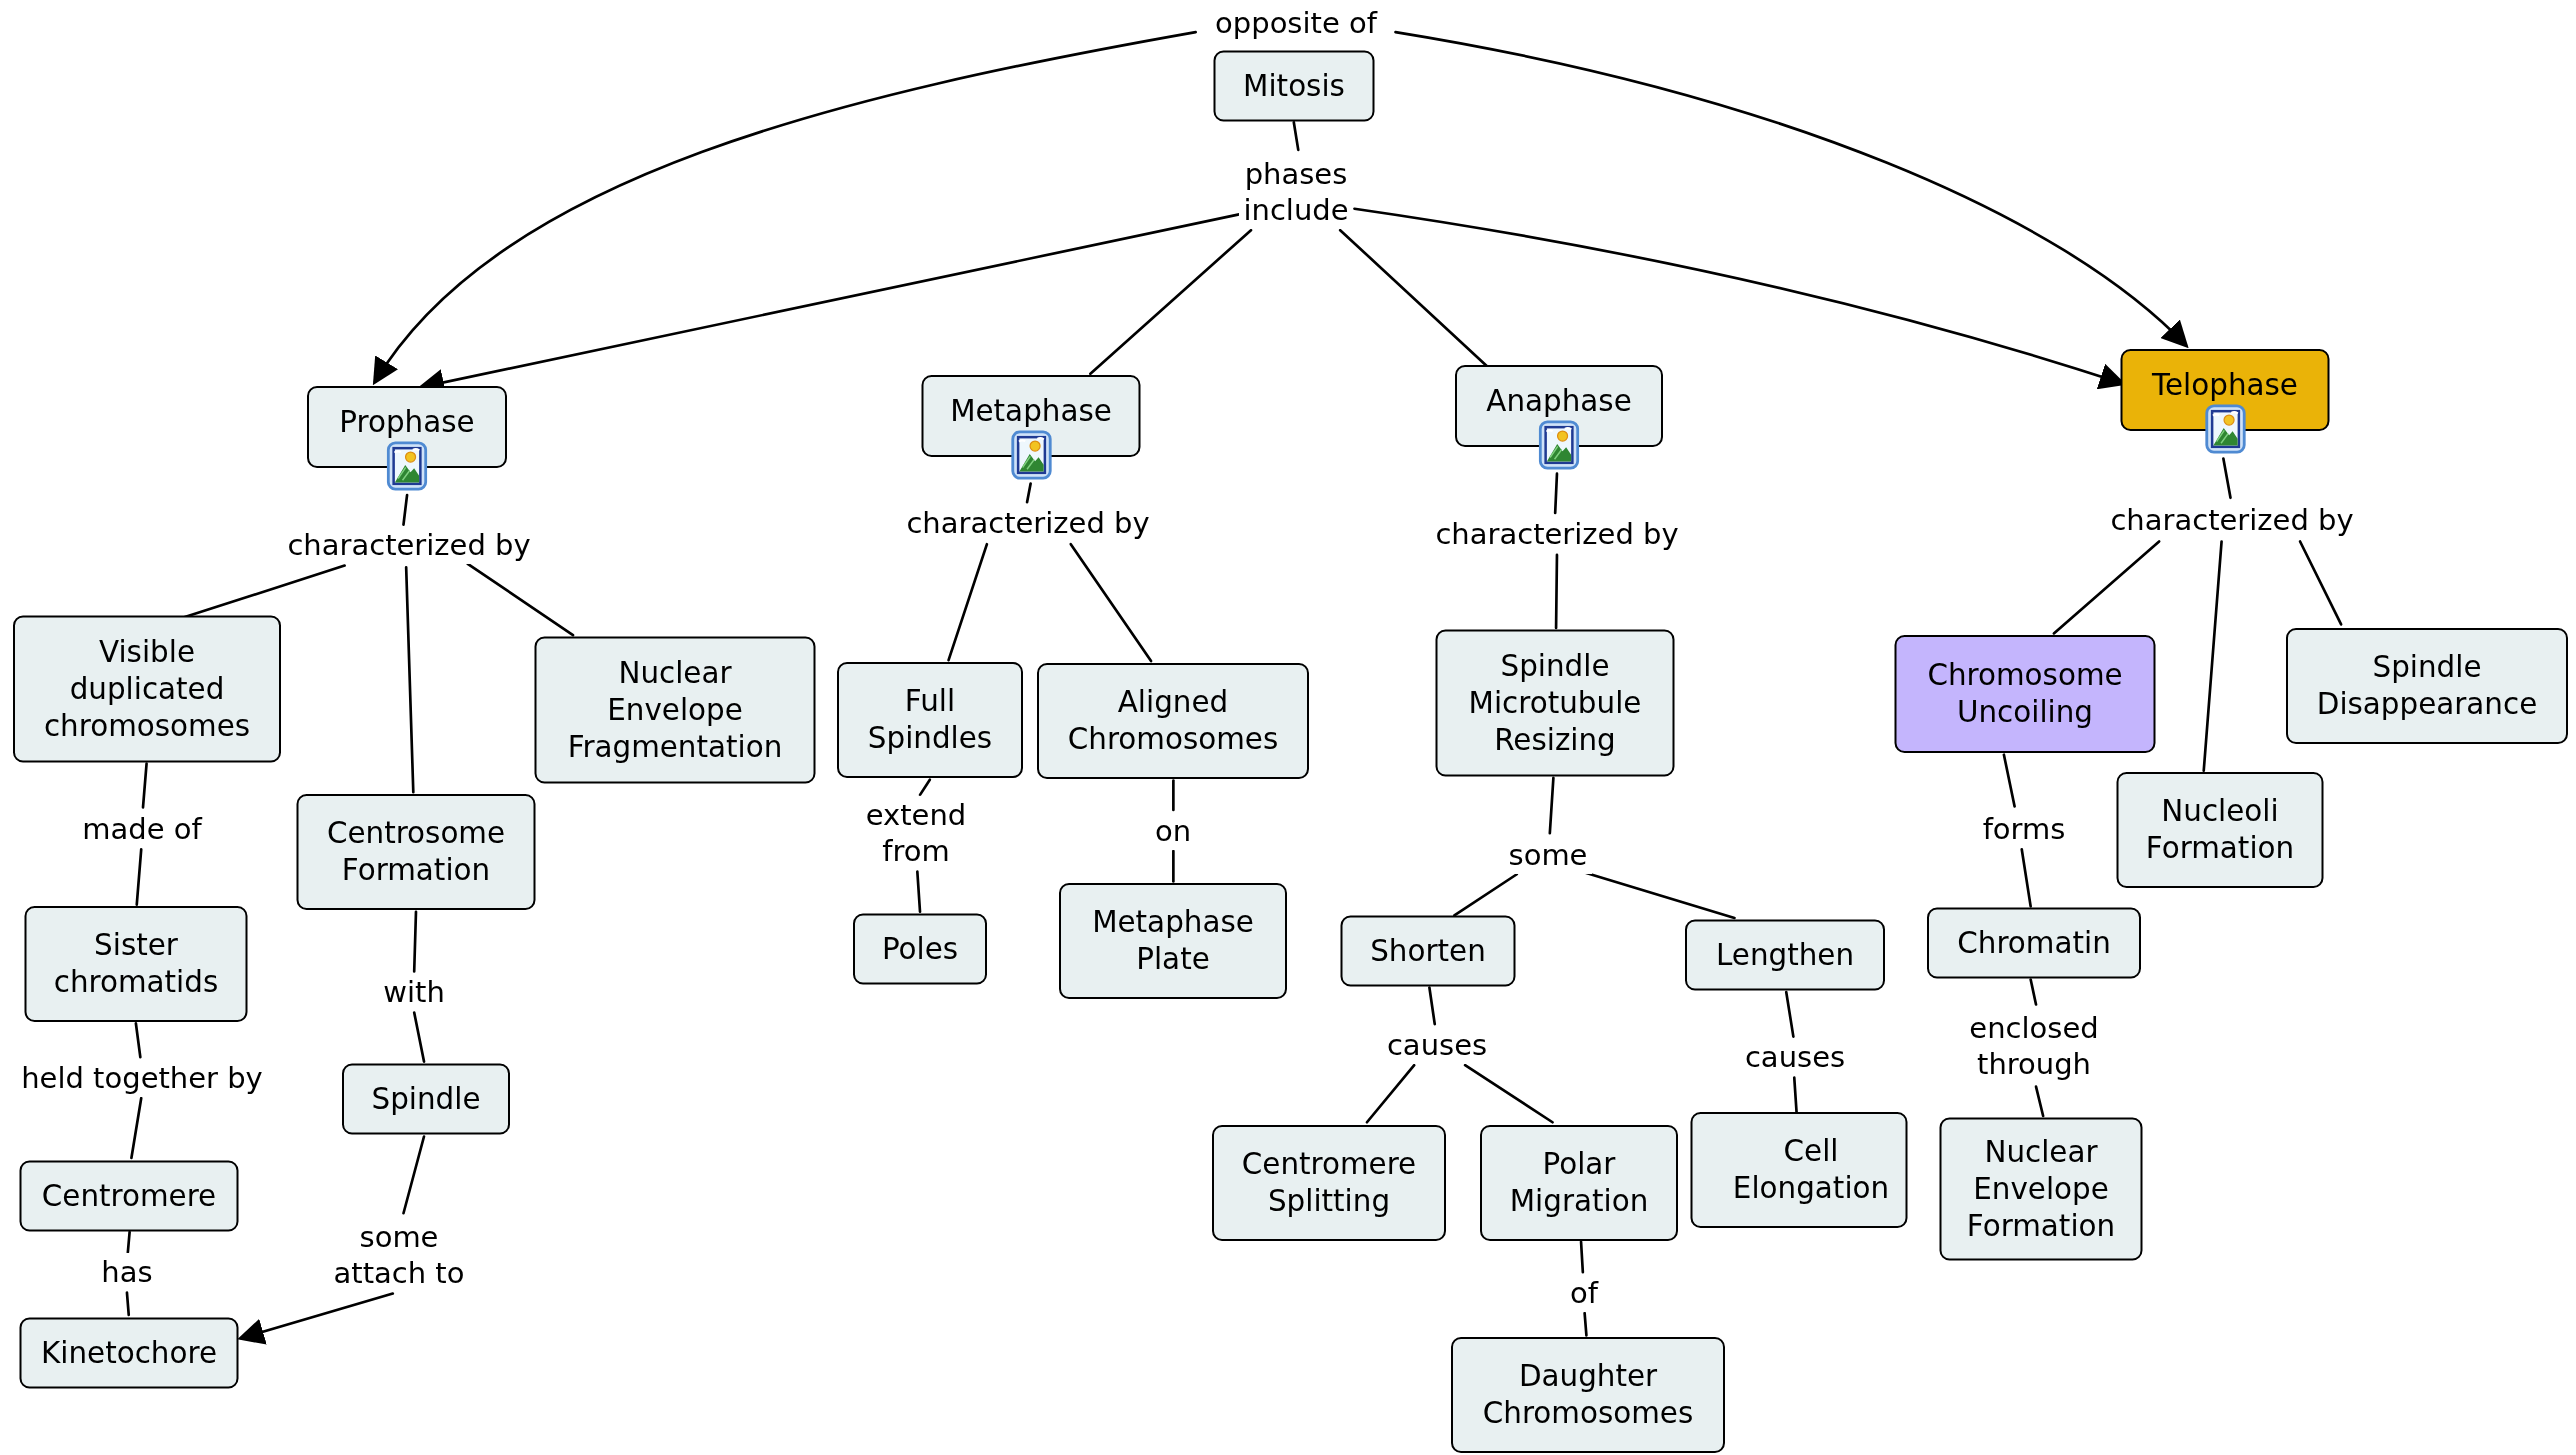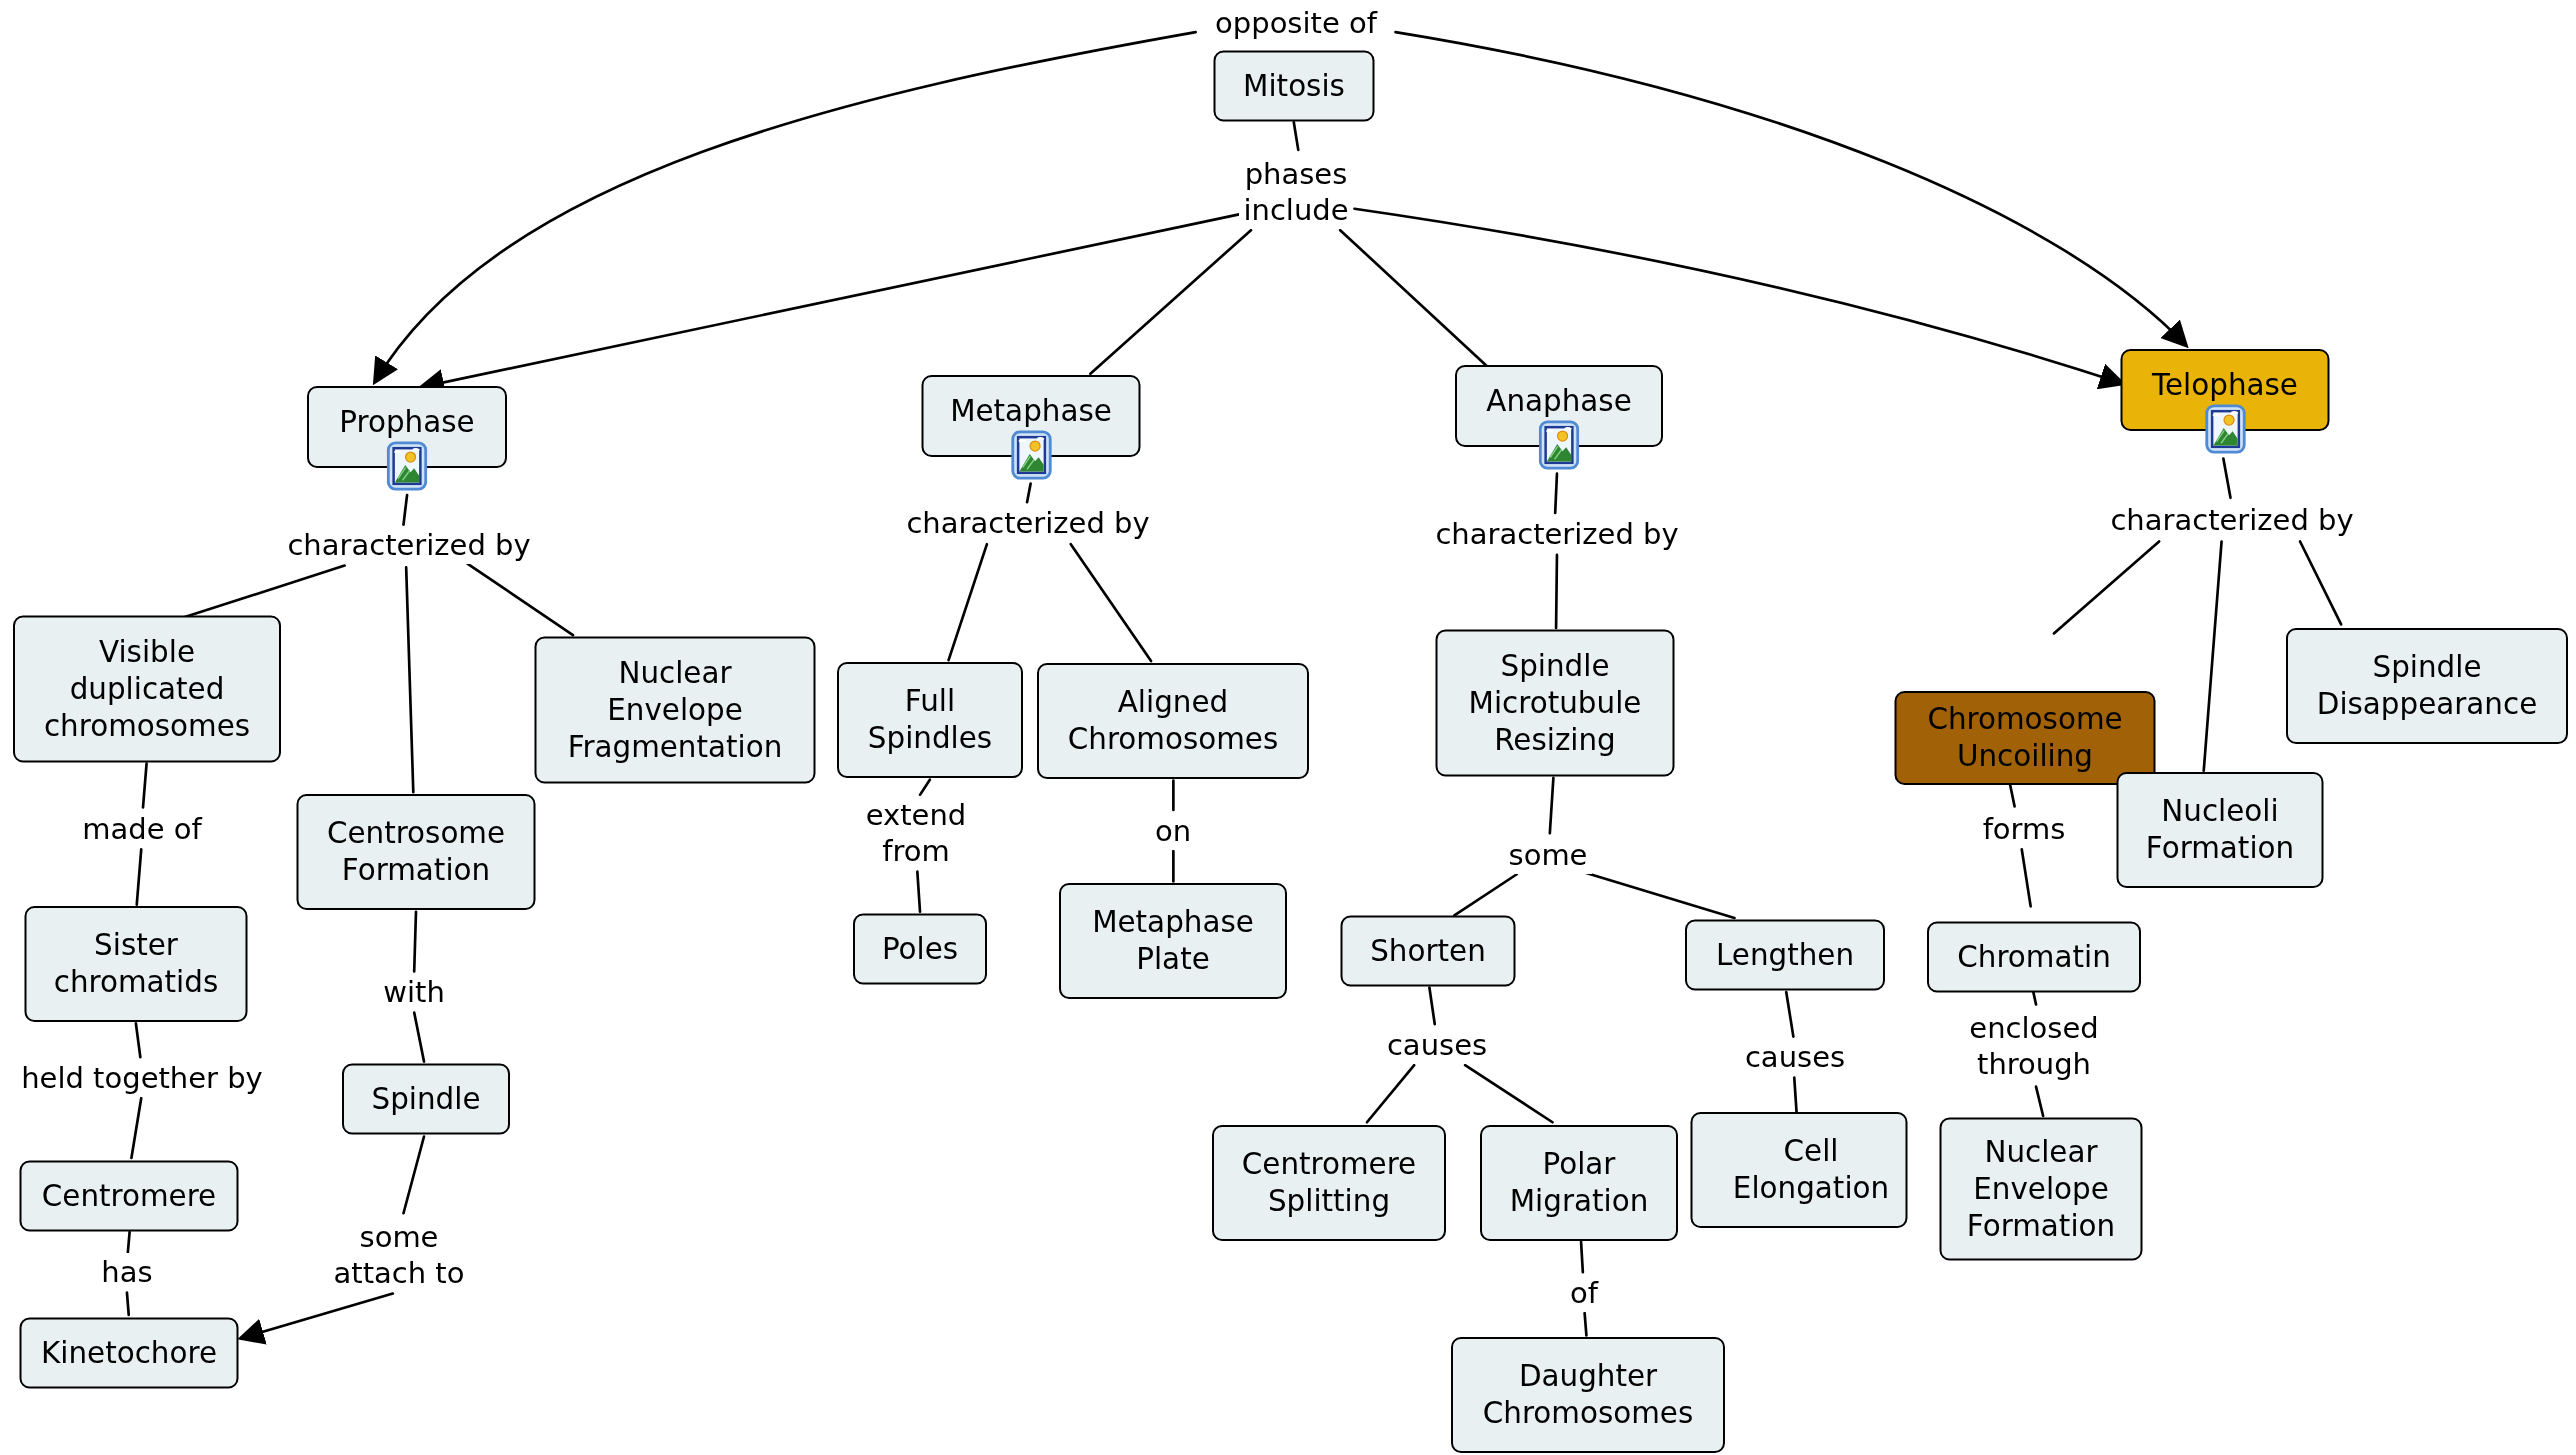--- a/index.html
+++ b/index.html
@@ -184,23 +184,23 @@
       <div class="concept" style="left: 1428px; top: 951px; width: 175px; height: 71px; background: rgb(232, 240, 241); border-color: rgb(0, 0, 0);"><span class="concept-label">Shorten</span></div>
       <div class="concept" style="left: 1785px; top: 955px; width: 200px; height: 71px; background: rgb(232, 240, 241); border-color: rgb(0, 0, 0);"><span class="concept-label">Lengthen</span></div>
       <div class="concept" style="left: 1329px; top: 1183px; width: 234px; height: 116px; background: rgb(232, 240, 241); border-color: rgb(0, 0, 0);"><span class="concept-label">Centromere
 Splitting</span></div>
       <div class="concept" style="left: 1579px; top: 1183px; width: 198px; height: 116px; background: rgb(232, 240, 241); border-color: rgb(0, 0, 0);"><span class="concept-label">Polar
 Migration</span></div>
       <div class="concept" style="left: 1799px; top: 1170px; width: 217px; height: 116px; background: rgb(232, 240, 241); border-color: rgb(0, 0, 0); padding-left: 24px;"><span class="concept-label">Cell
 Elongation</span></div>
       <div class="concept" style="left: 1588px; top: 1395px; width: 274px; height: 116px; background: rgb(232, 240, 241); border-color: rgb(0, 0, 0);"><span class="concept-label">Daughter
 Chromosomes</span></div>
-      <div class="concept" style="left: 2025px; top: 694px; width: 261px; height: 94px; background: #a16207; border-color: rgb(0, 0, 0); margin-top: 44px;"><span class="concept-label">Chromosome
+      <div class="concept" style="left: 2025px; top: 694px; width: 261px; height: 118px; background: #c4b5fd; border-color: rgb(0, 0, 0);"><span class="concept-label">Chromosome
 Uncoiling</span></div>
-      <div class="concept" style="left: 2034px; top: 943px; width: 214px; height: 71px; background: rgb(232, 240, 241); border-color: rgb(0, 0, 0); margin-top: 14px;"><span class="concept-label">Chromatin</span></div>
+      <div class="concept" style="left: 2034px; top: 943px; width: 214px; height: 71px; background: rgb(232, 240, 241); border-color: rgb(0, 0, 0);"><span class="concept-label">Chromatin</span></div>
       <div class="concept" style="left: 2041px; top: 1189px; width: 203px; height: 143px; background: rgb(232, 240, 241); border-color: rgb(0, 0, 0);"><span class="concept-label">Nuclear
 Envelope
 Formation</span></div>
       <div class="concept" style="left: 2220px; top: 830px; width: 207px; height: 116px; background: rgb(232, 240, 241); border-color: rgb(0, 0, 0);"><span class="concept-label">Nucleoli
 Formation</span></div>
       <div class="concept" style="left: 2427px; top: 686px; width: 282px; height: 116px; background: rgb(232, 240, 241); border-color: rgb(0, 0, 0);"><span class="concept-label">Spindle
 Disappearance</span></div>
       <div class="linking" style="left: 1296px; top: 23px; color: rgb(0, 0, 0);">opposite of</div>
       <div class="linking" style="left: 1296px; top: 192px; color: rgb(0, 0, 0);">phases
 include</div>

